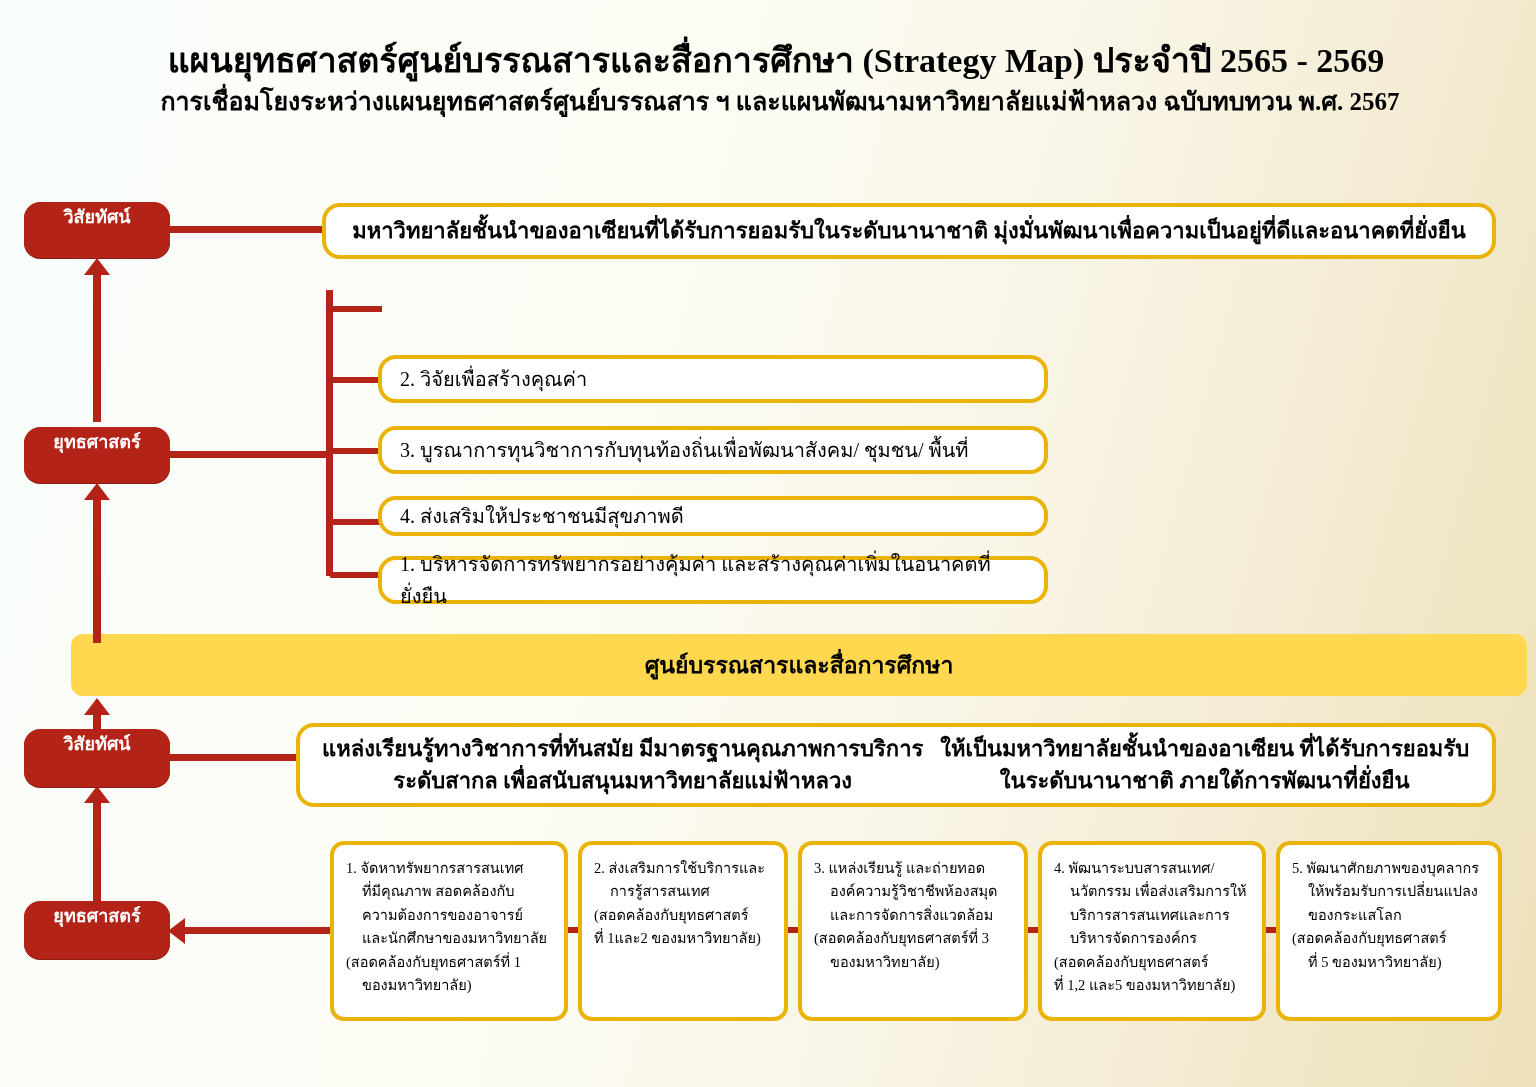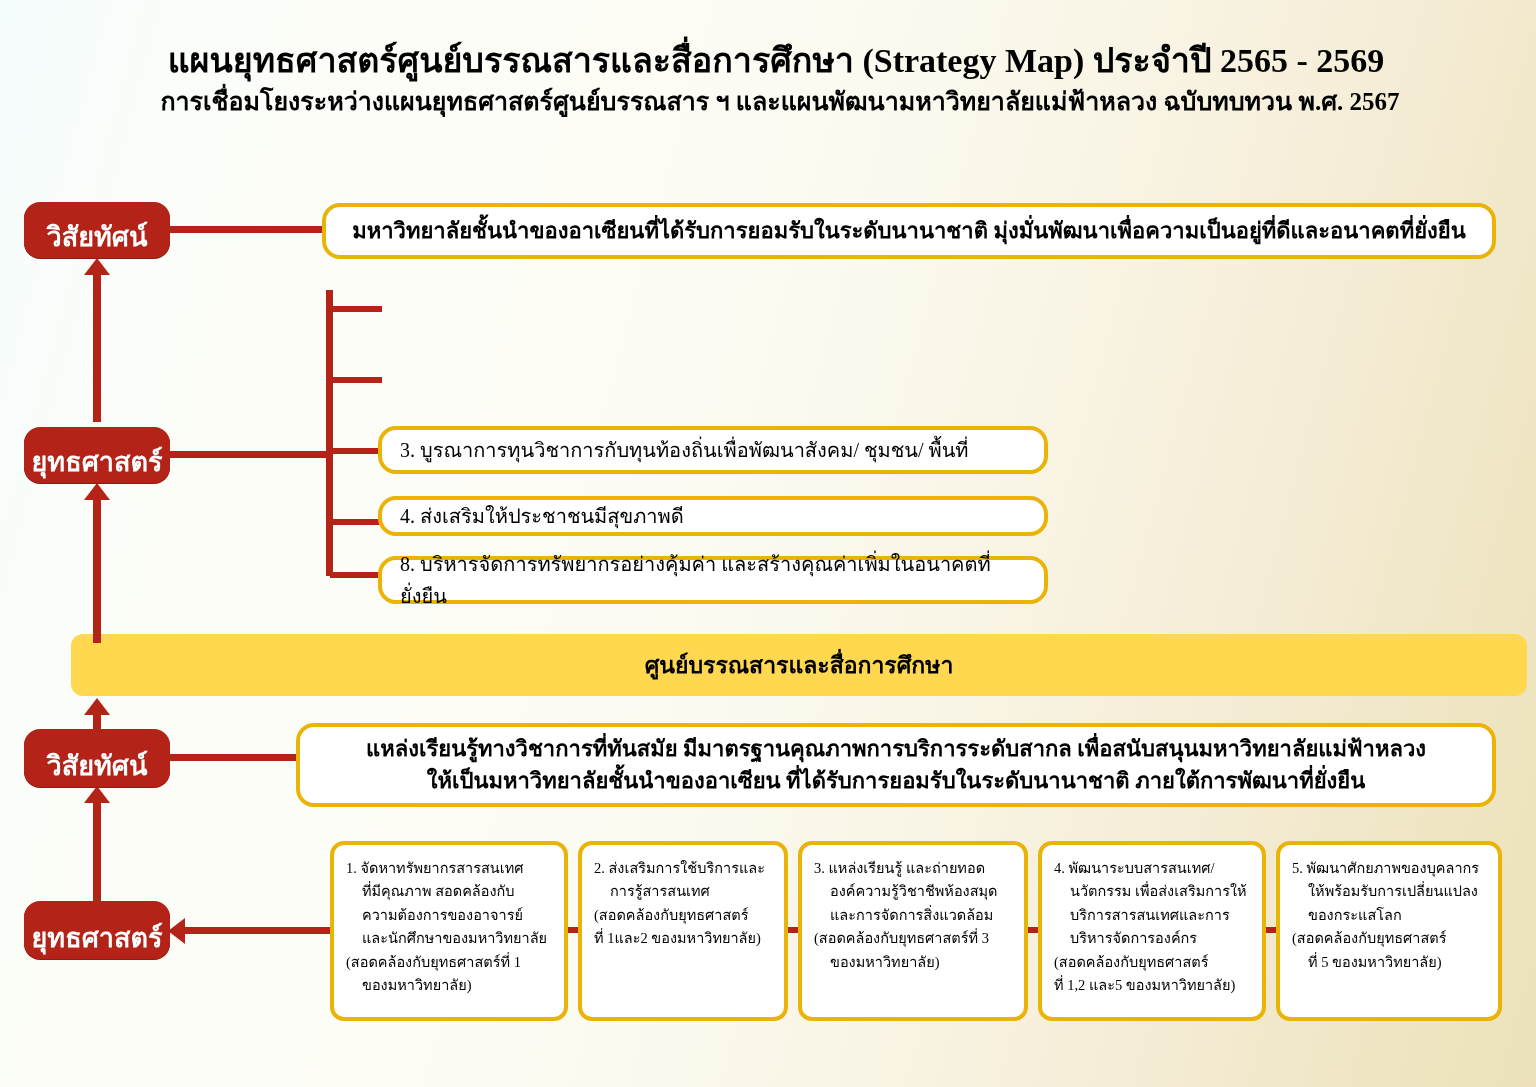--- a/index.html
+++ b/index.html
@@ -38,22 +38,22 @@
     display:flex;align-items:center;justify-content:center;
     font-family:"Liberation Serif","DejaVu Serif",serif;
     font-weight:bold;font-size:23px;color:#000;
   }
 
   
   .pill{
     position:absolute;
     background:#B32317;
     border-radius:16px;
-    display:flex;align-items:flex-end;justify-content:center;
-    color:#fff;font-weight:bold;font-size:27px;
+    display:flex;align-items:flex-start;justify-content:center;
+    color:#fff;font-weight:bold;font-size:18px;
     font-family:"Liberation Serif","DejaVu Serif",serif;
     box-shadow:0 1px 0 #8d1b12;
     z-index:6;
   }
 
   
   .rbox{
     position:absolute;
     background:#FFFFFF;
     border:4px solid #eab308;
@@ -126,52 +126,55 @@
   <div class="pill" style="left:24px;top:427px;width:146px;height:56px;">
     <span>ยุทธศาสตร์</span>
   </div>
   <div class="ln" style="left:168px;top:451px;width:162px;height:7px;"></div>
 
   <div class="ln" style="left:326px;top:290px;width:7px;height:286px;"></div>
 
   <div class="ln" style="left:330px;top:306px;width:52px;height:6px;"></div>
 
   <div class="ln" style="left:330px;top:377px;width:52px;height:6px;"></div>
+  <div class="rbox strat" style="left:378px;top:355px;width:670px;height:48px;">
+    <span>2. วิจัยเพื่อสร้างคุณค่า</span>
+  </div>
 
   <div class="ln" style="left:330px;top:448px;width:52px;height:6px;"></div>
   <div class="rbox strat" style="left:378px;top:426px;width:670px;height:48px;">
     <span>3. บูรณาการทุนวิชาการกับทุนท้องถิ่นเพื่อพัฒนาสังคม/ ชุมชน/ พื้นที่</span>
   </div>
 
   <div class="ln" style="left:330px;top:519px;width:52px;height:6px;"></div>
   <div class="rbox strat" style="left:378px;top:496px;width:670px;height:40px;">
     <span>4. ส่งเสริมให้ประชาชนมีสุขภาพดี</span>
   </div>
 
   <div class="ln" style="left:330px;top:572px;width:52px;height:6px;"></div>
   <div class="rbox strat" style="left:378px;top:556px;width:670px;height:48px;">
-    <span>8. บริหารจัดการทรัพยากรอย่างคุ้มค่า และสร้างคุณค่าเพิ่มในอนาคตที่ยั่งยืน</span>
+    <span>1. บริหารจัดการทรัพยากรอย่างคุ้มค่า และสร้างคุณค่าเพิ่มในอนาคตที่ยั่งยืน</span>
   </div>
 
   <div class="band" style="left:40px;top:634px;width:1456px;height:62px;margin-left:31px;">
     <span>ศูนย์บรรณสารและสื่อการศึกษา</span>
   </div>
 
   <div class="ln" style="left:93px;top:712px;width:8px;height:20px;"></div>
   <div class="arrow-up" style="left:84px;top:698px;"></div>
 
   <div class="ln" style="left:93px;top:800px;width:8px;height:105px;"></div>
   <div class="arrow-up" style="left:84px;top:786px;"></div>
 
   <div class="pill" style="left:24px;top:729px;width:146px;height:58px;">
     <span>วิสัยทัศน์</span>
   </div>
   <div class="ln" style="left:168px;top:754px;width:132px;height:7px;"></div>
 
-  <div class="rbox vision" style="left:296px;top:723px;width:1200px;height:84px;flex-direction:column;align-items:center;">
+  <div class="rbox vision" style="left:296px;top:723px;width:1200px;height:84px;flex-direction:row;align-items:center;">
     <span>แหล่งเรียนรู้ทางวิชาการที่ทันสมัย มีมาตรฐานคุณภาพการบริการระดับสากล เพื่อสนับสนุนมหาวิทยาลัยแม่ฟ้าหลวง</span>
     <span>ให้เป็นมหาวิทยาลัยชั้นนำของอาเซียน ที่ได้รับการยอมรับในระดับนานาชาติ ภายใต้การพัฒนาที่ยั่งยืน</span>
   </div>
 
   <div class="pill" style="left:24px;top:901px;width:146px;height:58px;">
     <span>ยุทธศาสตร์</span>
   </div>
   <div class="arrow-left" style="left:168px;top:918px;"></div>
   <div class="ln" style="left:184px;top:927px;width:146px;height:7px;"></div>
 

